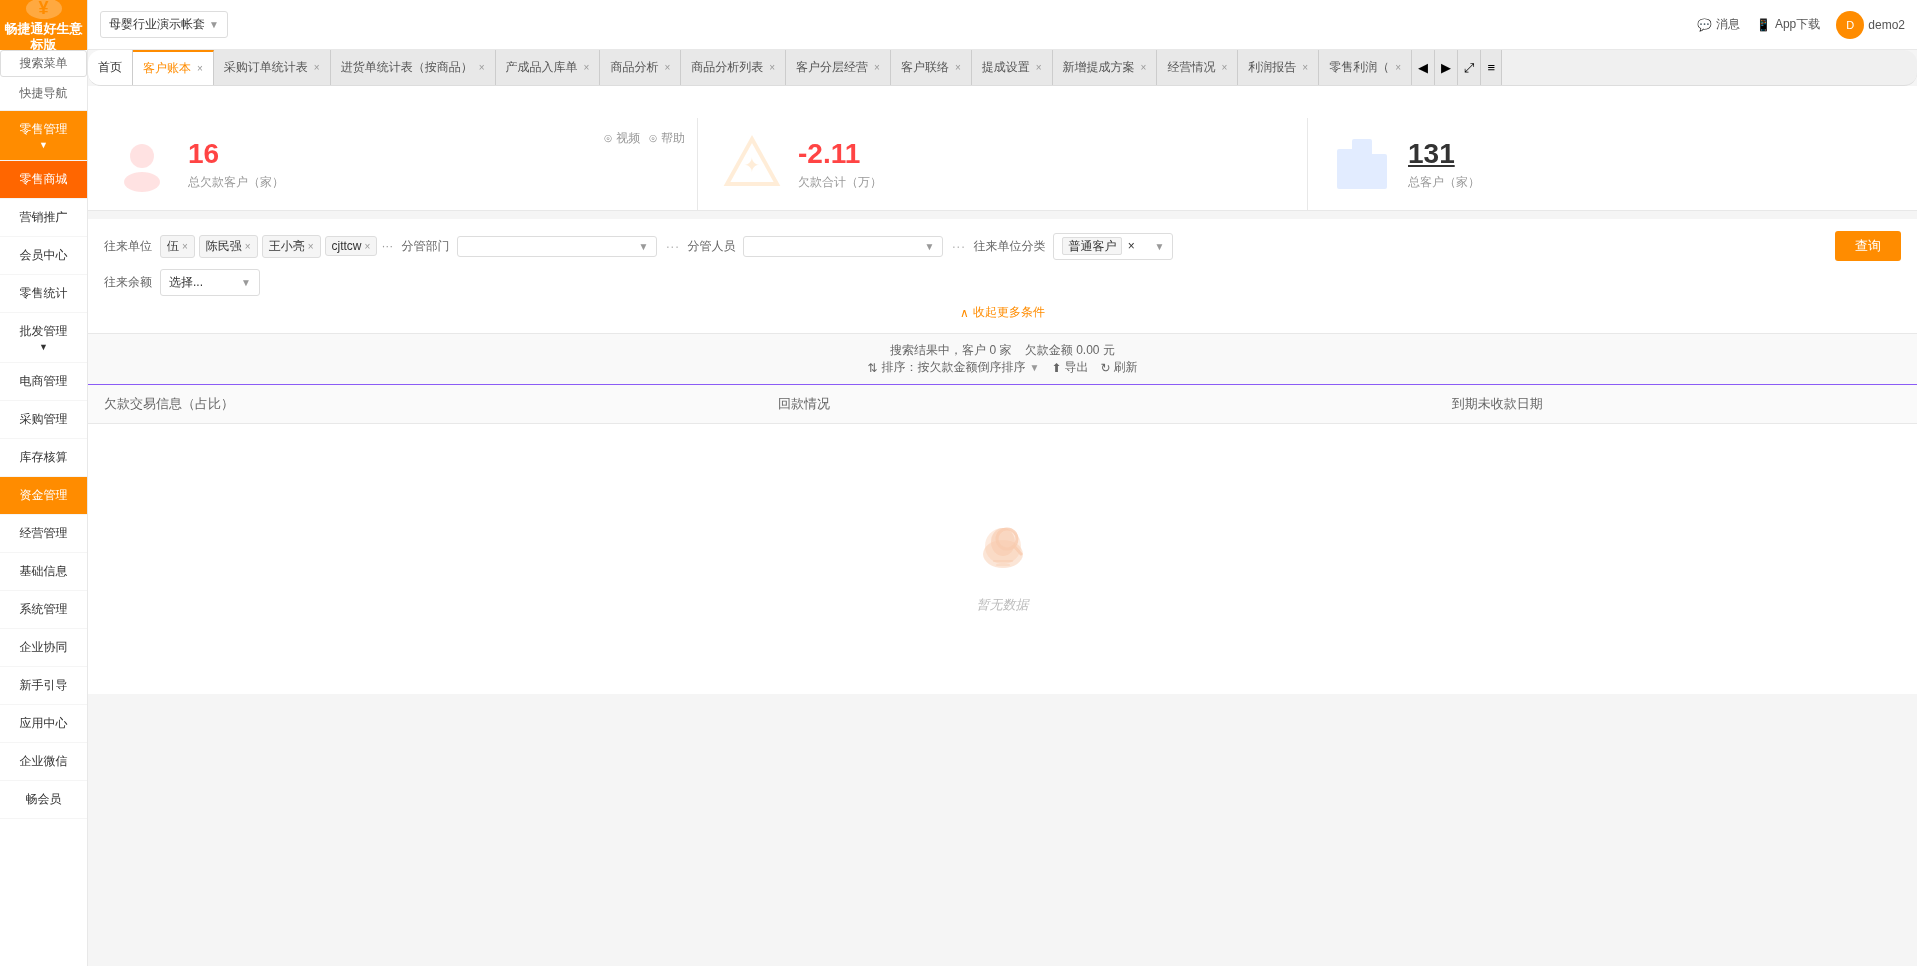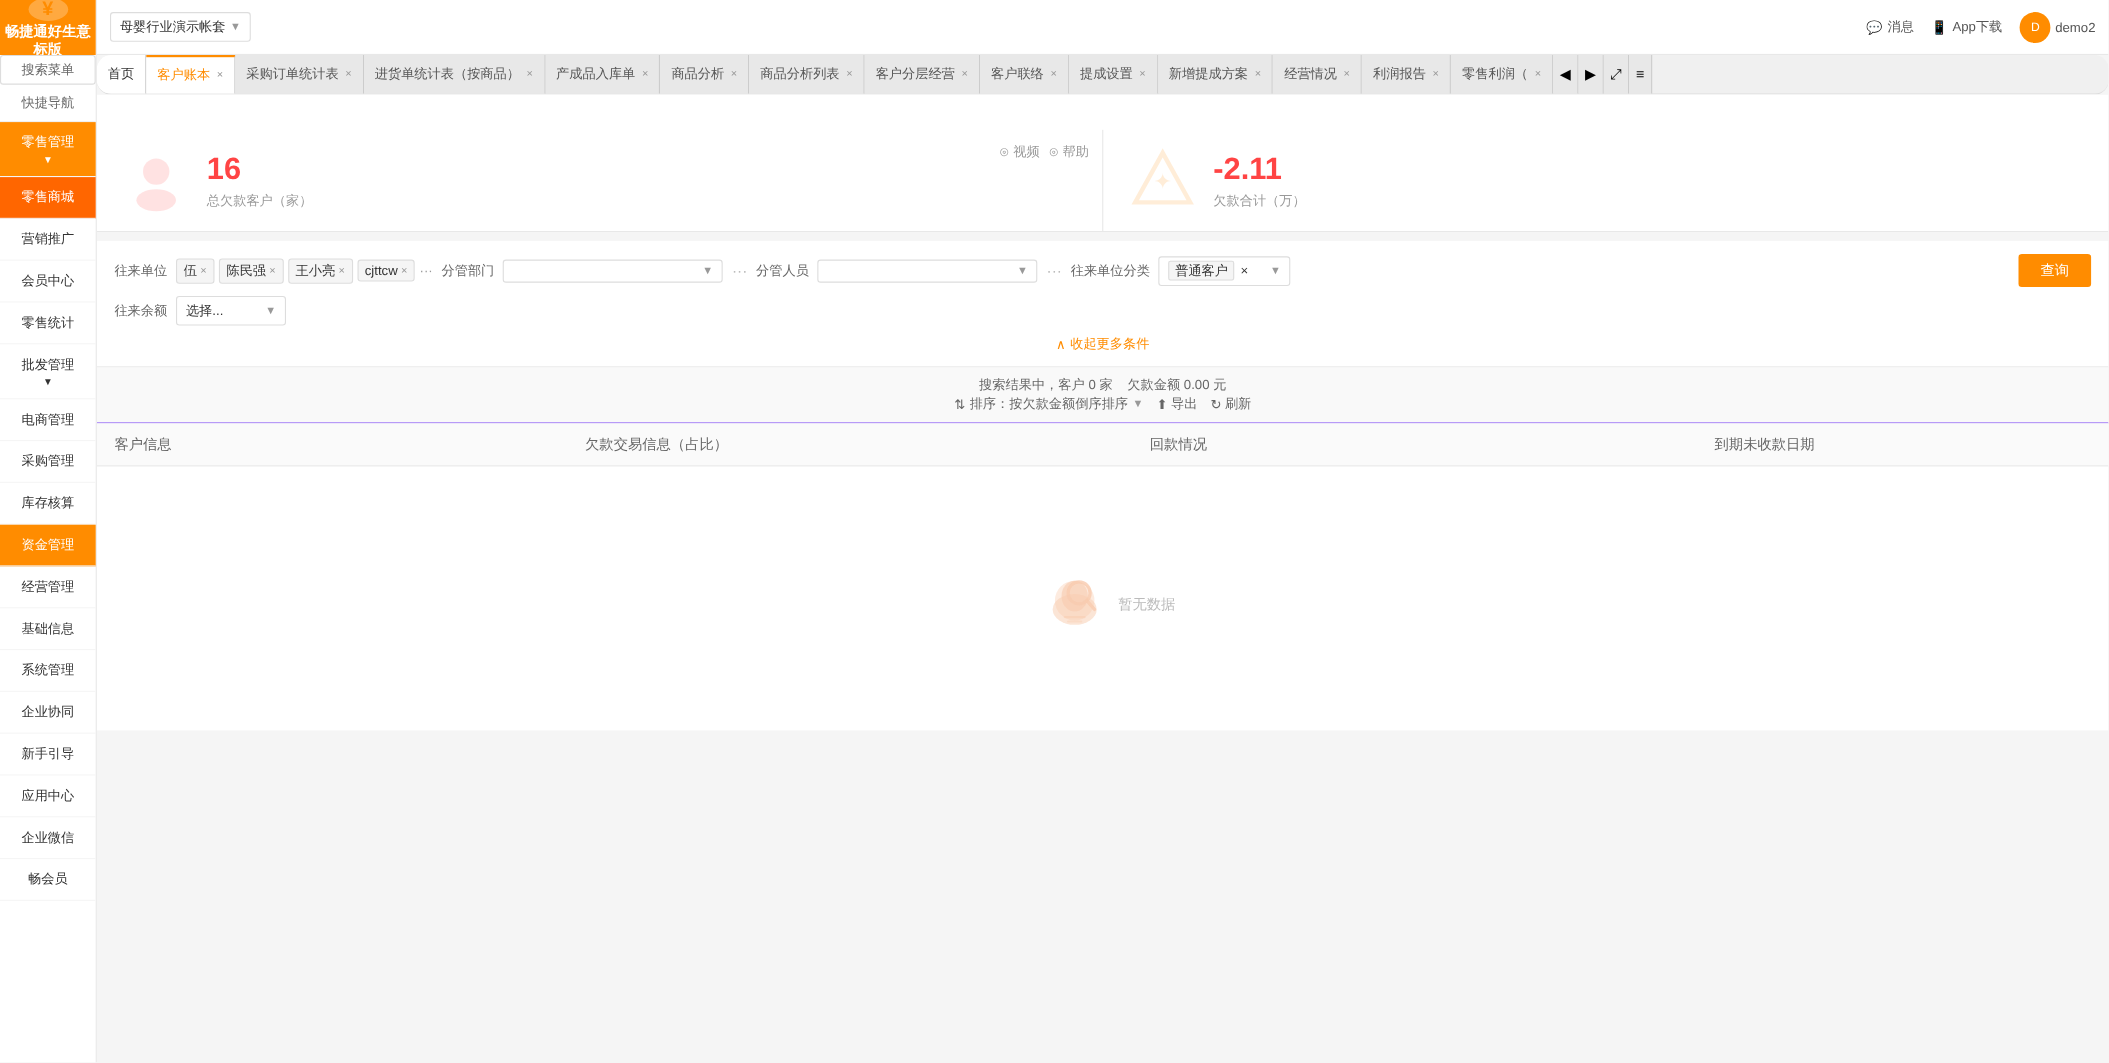--- a/index.html
+++ b/index.html
@@ -77,21 +77,21 @@
 
     
     .data-table { width: 100%; background: #fff; }
     .table-header { display: flex; padding: 10px 16px; background: #fafafa; border-bottom: 1px solid #e8e8e8; font-size: 13px; color: #666; font-weight: 500; }
     .col-customer { flex: 2.5; }
     .col-debt { flex: 3; }
     .col-repayment { flex: 3; }
     .col-date { flex: 2; }
 
     
-    .empty-state { display: flex; align-items: center; justify-content: center; padding: 80px 0; }
+    .empty-state { display: flex; flex-direction: column; align-items: center; justify-content: center; padding: 80px 0; font-style: italic; }
     .empty-icon { width: 80px; height: 80px; opacity: 0.6; }
     .empty-text { font-size: 13px; color: #bbb; margin-top: 12px; }
 
     
     .logo-circle { width: 36px; height: 36px; background: rgba(255,255,255,0.25); border-radius: 50%; display: flex; align-items: center; justify-content: center; margin-bottom: 2px; }
 
     .chevron { font-size: 10px; color: #999; }
   </style>
 </head>
 <body>
@@ -251,20 +251,33 @@
             <polygon points="30,5 55,50 5,50" fill="none" stroke="#ff8c00" stroke-width="4"></polygon>
             <text x="30" y="38" text-anchor="middle" fill="#ff8c00" font-size="20">✦</text>
           </svg>
         </div>
         <div class="stat-info">
           <div class="stat-number stat-number-red">-2.11</div>
           <div class="stat-label">欠款合计（万）</div>
         </div>
       </div>
 
+      <div class="stat-card">
+        <div class="stat-icon stat-icon-blue">
+          <svg width="60" height="60" viewBox="0 0 60 60">
+            <rect x="5" y="15" width="20" height="40" rx="2" fill="#4488ff"></rect>
+            <rect x="20" y="5" width="20" height="50" rx="2" fill="#4488ff"></rect>
+            <rect x="35" y="20" width="20" height="35" rx="2" fill="#4488ff"></rect>
+          </svg>
+        </div>
+        <div class="stat-info">
+          <div class="stat-number stat-number-black">131</div>
+          <div class="stat-label">总客户（家）</div>
+        </div>
+      </div>
     </div>
 
     <div class="filter-area">
       <div class="filter-row">
         <span class="filter-label">往来单位</span>
         <div class="filter-tags">
           <div class="filter-tag">
             <span>伍</span>
             <span class="filter-tag-close">×</span>
           </div>
@@ -347,21 +360,20 @@
         </div>
         <div class="result-action-btn">
           <span>↻</span>
           <span>刷新</span>
         </div>
       </div>
     </div>
 
     <div class="data-table">
       <div class="table-header">
-        <div class="col-customer">客户信息</div>
         <div class="col-debt">欠款交易信息（占比）</div>
         <div class="col-repayment">回款情况</div>
         <div class="col-date">到期未收款日期</div>
       </div>
 
       <div class="empty-state">
         <div class="empty-icon">
           <svg width="80" height="80" viewBox="0 0 80 80">
 
             <ellipse cx="40" cy="50" rx="20" ry="14" fill="#f4a97a" opacity="0.5"></ellipse>

